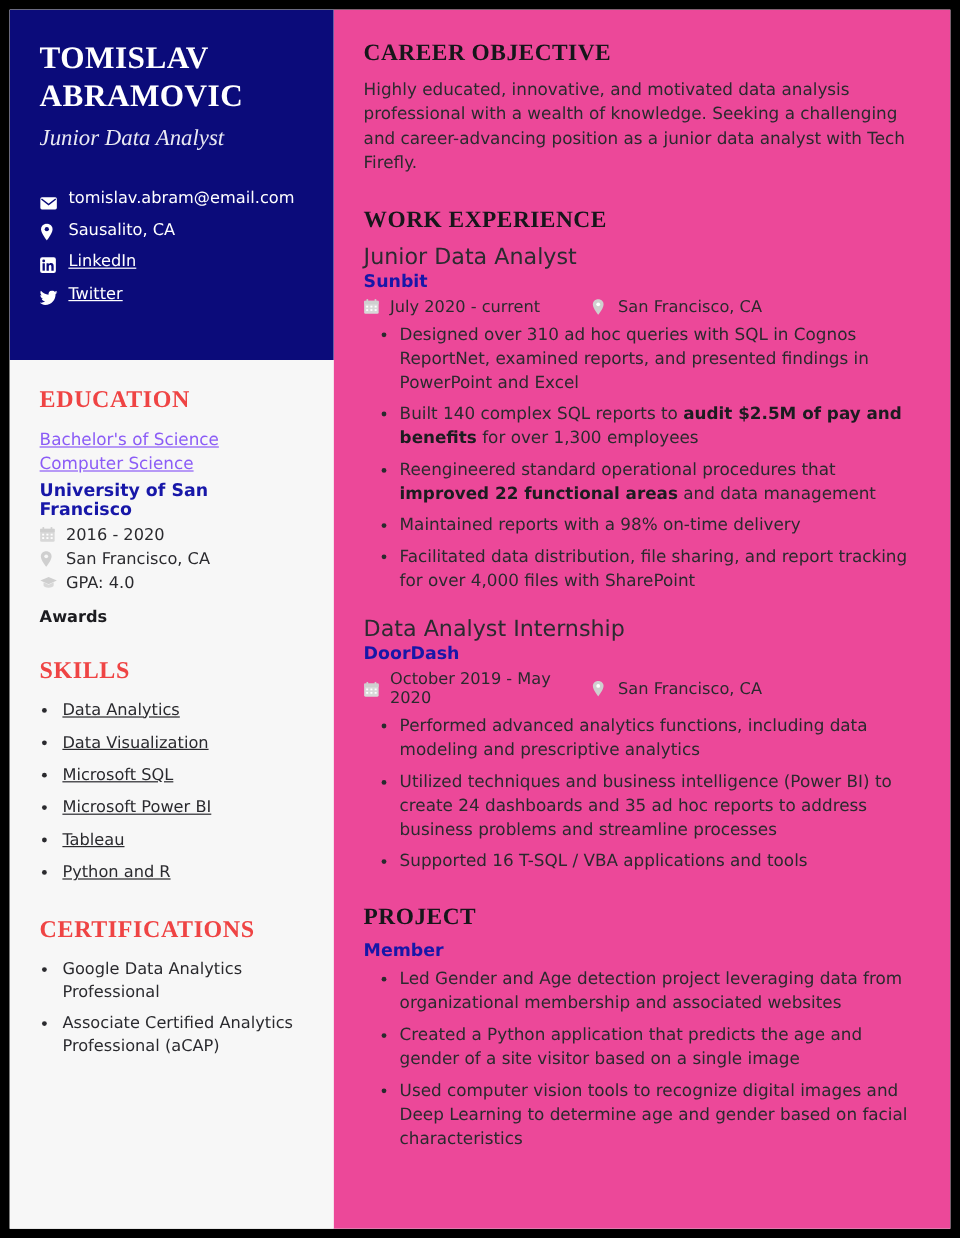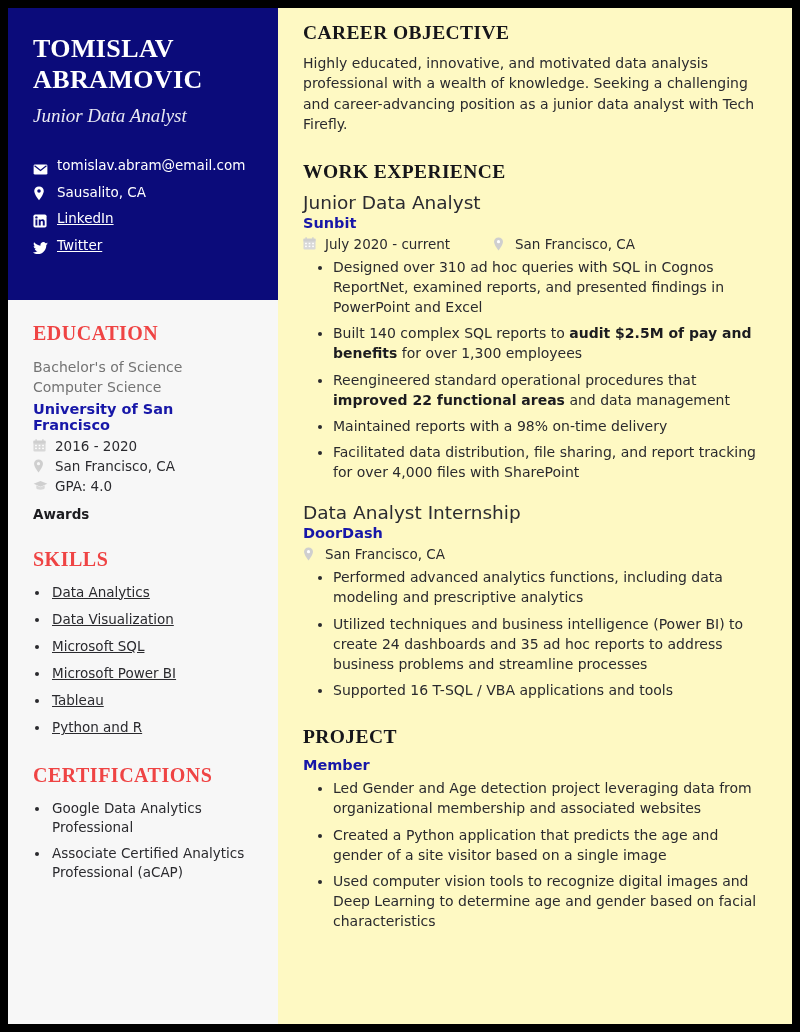--- a/index.html
+++ b/index.html
@@ -98,22 +98,23 @@
     font-family: "Liberation Serif", serif;
     font-weight: bold;
     font-size: 20px;
     letter-spacing: 0.5px;
     color: #ef4444;
     margin: 0 0 12px 0;
   }
   .side-block { margin-bottom: 26px; }
   .edu-degree {
     font-size: 14px;
-    color: #737373;
+    color: #8b5cf6;
     line-height: 1.45;
+    text-decoration: underline;
   }
   .edu-school {
     font-size: 14.5px;
     font-weight: bold;
     color: #1717a8;
     margin: 3px 0 5px 0;
   }
   .meta-row {
     display: flex;
     align-items: center;
@@ -145,22 +146,22 @@
     color: #2a2a2e;
     line-height: 1.42;
     margin-bottom: 7px;
     padding-left: 2px;
   }
   ul.skills-list li { margin-bottom: 8px; text-decoration: underline; }
 
   
   .main {
     flex: 1;
-    background: #fef9c3;
-    padding: 14px 25px 10px 25px;
+    background: #ec4899;
+    padding: 26px 25px 10px 25px;
     box-sizing: border-box;
   }
   .main-heading {
     font-family: "Liberation Serif", serif;
     font-weight: bold;
     font-size: 19.5px;
     letter-spacing: 0.4px;
     color: #16161a;
     margin: 0 0 9px 0;
   }
@@ -401,20 +402,37 @@
             <li>Reengineered standard operational procedures that <b>improved 22 functional areas</b> and data management</li>
             <li>Maintained reports with a 98% on-time delivery</li>
             <li>Facilitated data distribution, file sharing, and report tracking for over 4,000 files with SharePoint</li>
           </ul>
         </div>
 
         <div class="entry">
           <h3 class="entry-title">Data Analyst Internship</h3>
           <div class="entry-org">DoorDash</div>
           <div class="entry-meta">
+            <span class="meta-date">
+              <span class="ico">
+                <svg width="13" height="13" viewBox="0 0 14 14">
+                  <rect x="0.5" y="1.8" width="13" height="11.7" rx="1.2" fill="#d8d8d8"></rect>
+                  <rect x="0.5" y="1.8" width="13" height="3" fill="#cfcfcf"></rect>
+                  <rect x="2.6" y="0.3" width="1.5" height="3" fill="#cfcfcf"></rect>
+                  <rect x="9.9" y="0.3" width="1.5" height="3" fill="#cfcfcf"></rect>
+                  <rect x="2.3" y="6.2" width="1.8" height="1.6" fill="#ffffff"></rect>
+                  <rect x="6.1" y="6.2" width="1.8" height="1.6" fill="#ffffff"></rect>
+                  <rect x="9.9" y="6.2" width="1.8" height="1.6" fill="#ffffff"></rect>
+                  <rect x="2.3" y="9.3" width="1.8" height="1.6" fill="#ffffff"></rect>
+                  <rect x="6.1" y="9.3" width="1.8" height="1.6" fill="#ffffff"></rect>
+                  <rect x="9.9" y="9.3" width="1.8" height="1.6" fill="#ffffff"></rect>
+                </svg>
+              </span>
+              <span>October 2019 - May 2020</span>
+            </span>
             <span class="meta-loc">
               <span class="ico">
                 <svg width="11" height="14" viewBox="0 0 12 16">
                   <path d="M6 0.5 C3 0.5 0.9 2.6 0.9 5.4 C0.9 9 6 15.3 6 15.3 S11.1 9 11.1 5.4 C11.1 2.6 9 0.5 6 0.5 Z" fill="#cfcfcf"></path>
                   <circle cx="6" cy="5.3" r="1.8" fill="#ffffff"></circle>
                 </svg>
               </span>
               <span>San Francisco, CA</span>
             </span>
           </div>

